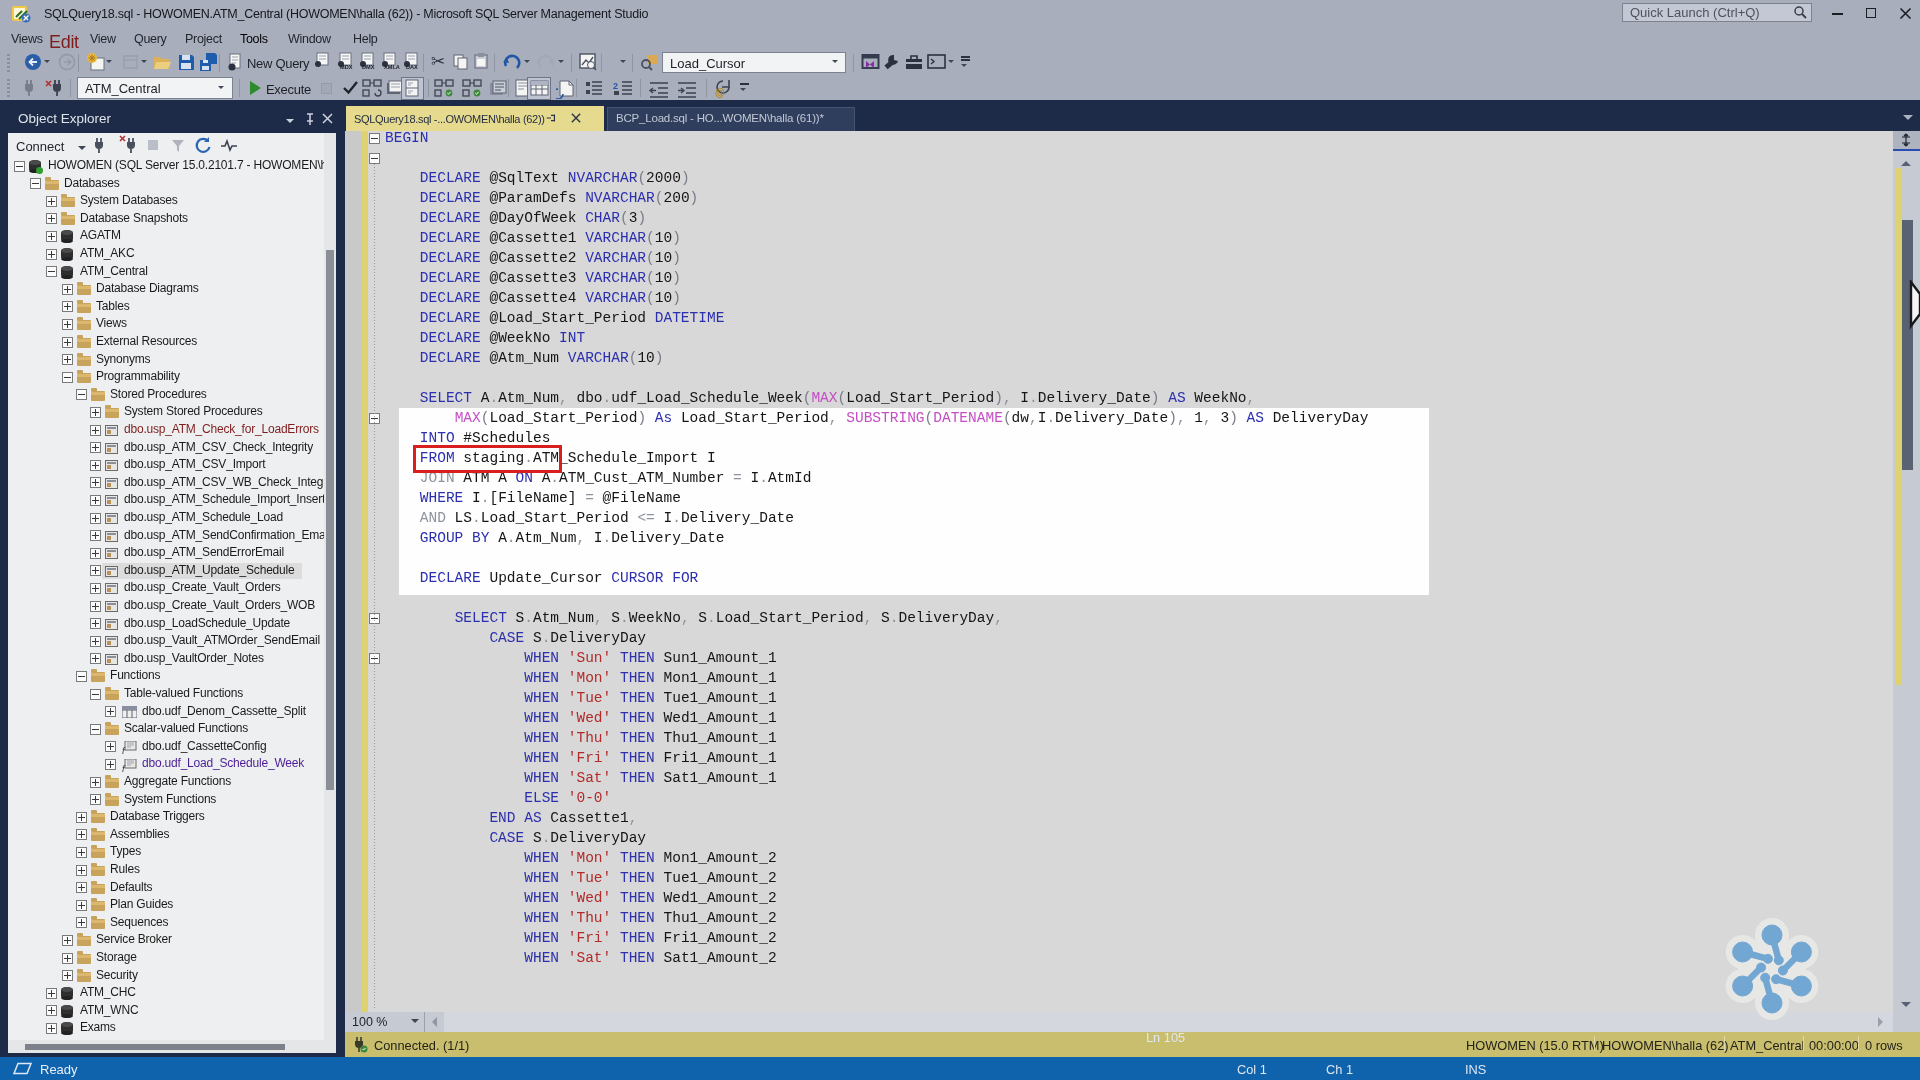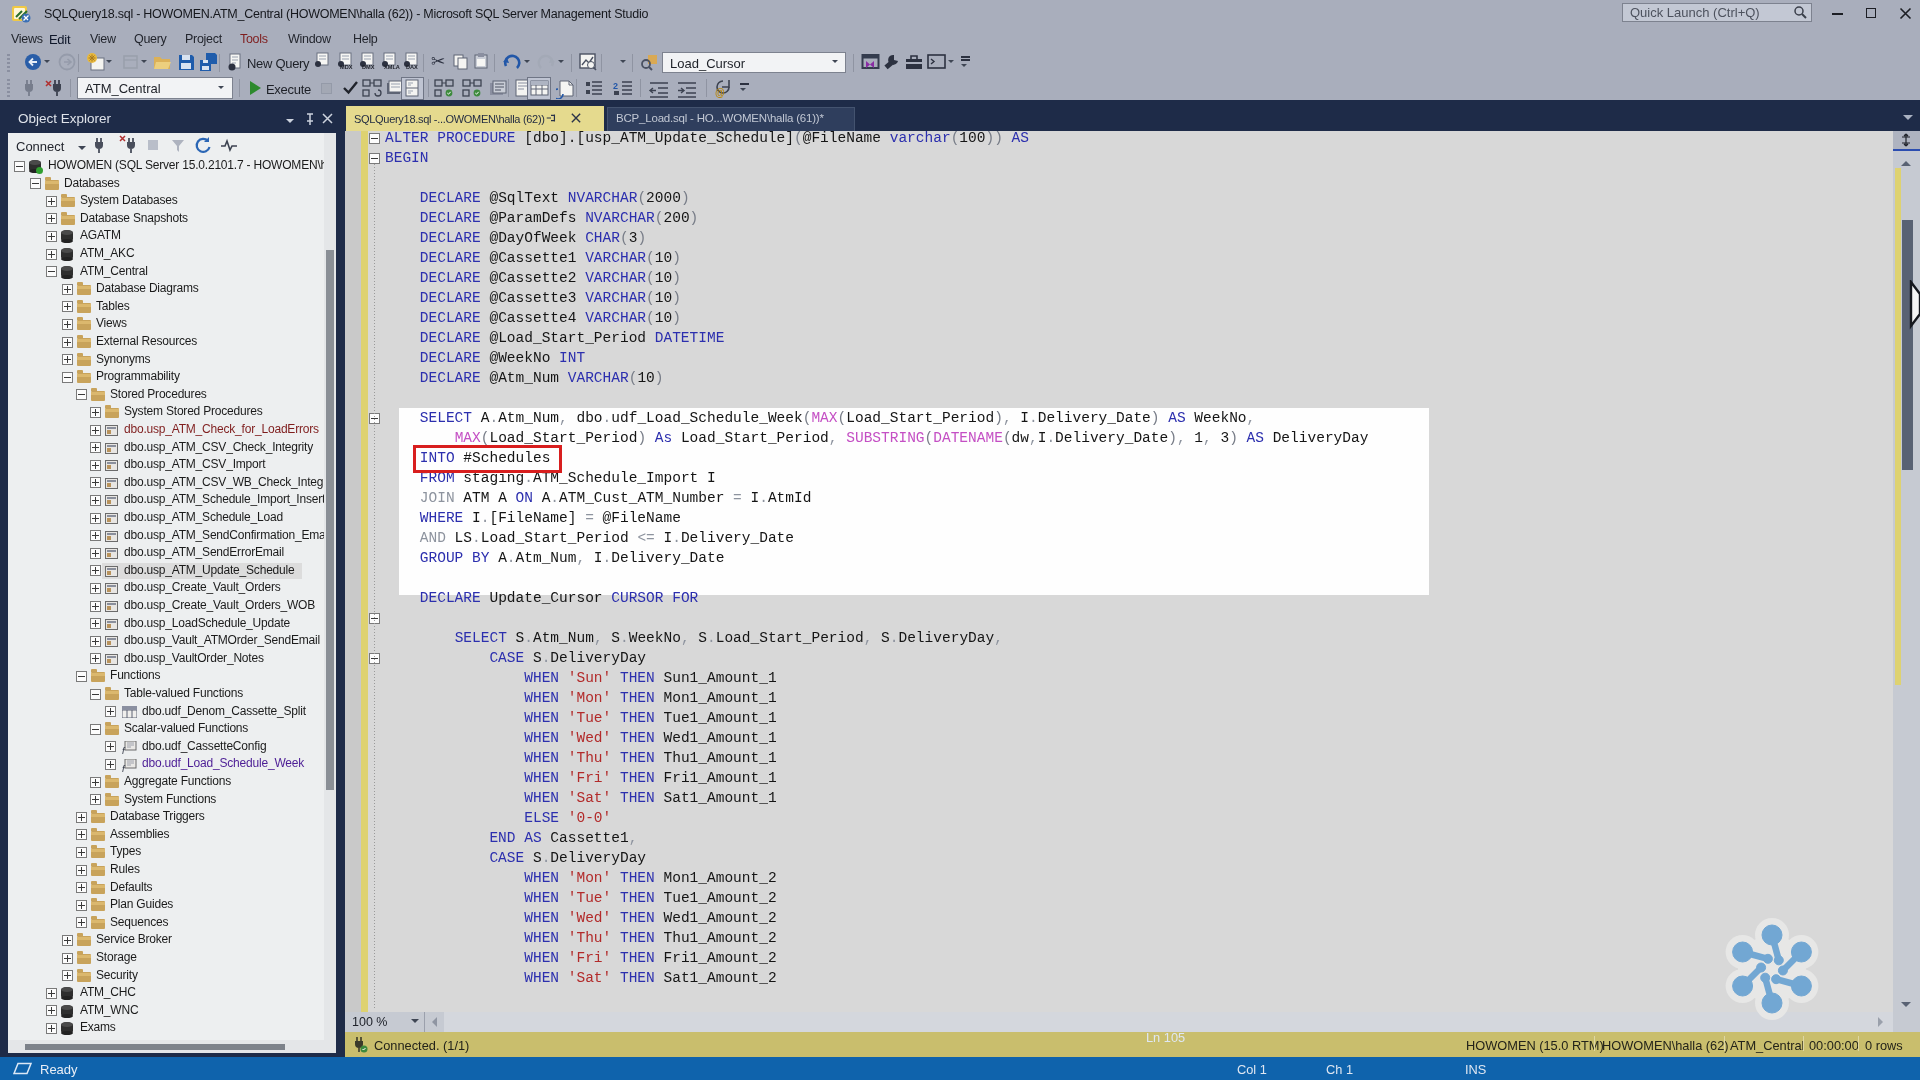--- a/index.html
+++ b/index.html
@@ -38,25 +38,25 @@
       <circle cx="6" cy="6" r="4" fill="none" stroke="#3a3f4a" stroke-width="1.5"></circle>
       <line x1="9" y1="9" x2="13" y2="13" stroke="#3a3f4a" stroke-width="2"></line>
     </svg>
 <div class="abs" style="left:1832px;top:13px;width:11px;height:2px;background:#1c1e24;"></div>
 <div class="abs" style="left:1866px;top:8px;width:10px;height:10px;border:1.5px solid #1c1e24;box-sizing:border-box;"></div>
 <svg class="abs" style="left:1899px;top:7px" width="13" height="13" viewBox="0 0 13 13">
       <path d="M1.5 1.5 L11.5 11.5 M11.5 1.5 L1.5 11.5" stroke="#1c1e24" stroke-width="1.6"></path>
     </svg>
 </div>
 <div class="abs tx" style="left:11px;top:32px;font-size:12.5px;letter-spacing:-0.3px;color:#23262e;">Views</div>
-<div class="abs tx" style="left:49px;top:32px;font-size:13px;letter-spacing:-0.3px;color:#0f172a;text-align:right;">Edit</div>
+<div class="abs tx" style="left:49px;top:32px;font-size:18px;letter-spacing:-0.3px;color:#7f1d1d;text-align:right;">Edit</div>
 <div class="abs tx" style="left:90px;top:32px;font-size:12.5px;letter-spacing:-0.3px;color:#23262e;">View</div>
 <div class="abs tx" style="left:134px;top:32px;font-size:12.5px;letter-spacing:-0.3px;color:#23262e;">Query</div>
 <div class="abs tx" style="left:185px;top:32px;font-size:12.5px;letter-spacing:-0.3px;color:#23262e;">Project</div>
-<div class="abs tx" style="left:240px;top:32px;font-size:12.5px;letter-spacing:-0.3px;color:#7f1d1d;">Tools</div>
+<div class="abs tx" style="left:240px;top:32px;font-size:12.5px;letter-spacing:-0.3px;color:#000000;">Tools</div>
 <div class="abs tx" style="left:288px;top:32px;font-size:12.5px;letter-spacing:-0.3px;color:#23262e;">Window</div>
 <div class="abs tx" style="left:353px;top:32px;font-size:12.5px;letter-spacing:-0.3px;color:#23262e;">Help</div>
 <div class="abs" style="left:7px;top:54px;width:3px;height:18px;background-image:repeating-linear-gradient(#8a8fa0 0 2px,transparent 2px 4px);"></div>
 <svg class="abs" style="left:24px;top:53px" width="18" height="18" viewBox="0 0 18 18">
     <circle cx="9" cy="9" r="8" fill="#2a5ea8"></circle>
     <path d="M13 9 H6 M9 5.5 L5.5 9 L9 12.5" stroke="#e8eef6" stroke-width="1.8" fill="none"></path>
   </svg>
 <div class="abs" style="left:44px;top:60px;width:0;height:0;border:3.5px solid transparent;border-top-color:#3f4654;"></div>
 <svg class="abs" style="left:58px;top:53px" width="18" height="18" viewBox="0 0 18 18">
     <circle cx="9" cy="9" r="7.5" fill="none" stroke="#959baa" stroke-width="1.8"></circle>
@@ -649,21 +649,20 @@
     <path d="M2 2 l9 9 M11 2 l-9 9" stroke="#2a3349" stroke-width="1.5"></path>
   </svg>
 <div class="abs" style="left:607px;top:107px;width:248px;height:24px;background:#2f3e5d;border:1px solid #44536f;border-bottom:none;box-sizing:border-box;"></div>
 <div class="abs tx" style="left:616px;top:112px;font-size:11.5px;letter-spacing:-0.2px;color:#c2c8d4;">BCP_Load.sql - HO...WOMEN\halla (61))*</div>
 <div class="abs" style="left:1903px;top:115px;width:0;height:0;border:5px solid transparent;border-top-color:#aab2c2;"></div>
 <div class="abs" style="left:345px;top:131px;width:1575px;height:881px;background:#d8d8d8;"></div>
 <div class="abs" style="left:345px;top:131px;width:16px;height:881px;background:#c9c9c9;"></div>
 <div class="abs" style="left:361px;top:131px;width:7px;height:881px;background:#ded271;"></div>
 <div class="abs" style="left:399px;top:408px;width:1030px;height:187px;background:#fefefe;"></div>
 <div class="abs mono" style="left:385px;top:128px;font-size:14.5px;line-height:20px;color:#151515;">
-    <div style="height:20px;white-space:pre;"><span style="color:#2c2fae">ALTER PROCEDURE</span> [dbo].[usp_ATM_Update_Schedule]<span style="color:#787d88">(</span>@FileName <span style="color:#2c2fae">varchar</span><span style="color:#787d88">(</span>100<span style="color:#787d88">)</span><span style="color:#787d88">)</span> <span style="color:#2c2fae">AS</span></div>
     <div style="height:20px;white-space:pre;"><span style="color:#2c2fae">BEGIN</span></div>
     <div style="height:20px;white-space:pre;"></div>
     <div style="height:20px;white-space:pre;">    <span style="color:#2c2fae">DECLARE</span> @SqlText <span style="color:#2c2fae">NVARCHAR</span><span style="color:#787d88">(</span>2000<span style="color:#787d88">)</span></div>
     <div style="height:20px;white-space:pre;">    <span style="color:#2c2fae">DECLARE</span> @ParamDefs <span style="color:#2c2fae">NVARCHAR</span><span style="color:#787d88">(</span>200<span style="color:#787d88">)</span></div>
     <div style="height:20px;white-space:pre;">    <span style="color:#2c2fae">DECLARE</span> @DayOfWeek <span style="color:#2c2fae">CHAR</span><span style="color:#787d88">(</span>3<span style="color:#787d88">)</span></div>
     <div style="height:20px;white-space:pre;">    <span style="color:#2c2fae">DECLARE</span> @Cassette1 <span style="color:#2c2fae">VARCHAR</span><span style="color:#787d88">(</span>10<span style="color:#787d88">)</span></div>
     <div style="height:20px;white-space:pre;">    <span style="color:#2c2fae">DECLARE</span> @Cassette2 <span style="color:#2c2fae">VARCHAR</span><span style="color:#787d88">(</span>10<span style="color:#787d88">)</span></div>
     <div style="height:20px;white-space:pre;">    <span style="color:#2c2fae">DECLARE</span> @Cassette3 <span style="color:#2c2fae">VARCHAR</span><span style="color:#787d88">(</span>10<span style="color:#787d88">)</span></div>
     <div style="height:20px;white-space:pre;">    <span style="color:#2c2fae">DECLARE</span> @Cassette4 <span style="color:#2c2fae">VARCHAR</span><span style="color:#787d88">(</span>10<span style="color:#787d88">)</span></div>
     <div style="height:20px;white-space:pre;">    <span style="color:#2c2fae">DECLARE</span> @Load_Start_Period <span style="color:#2c2fae">DATETIME</span></div>

